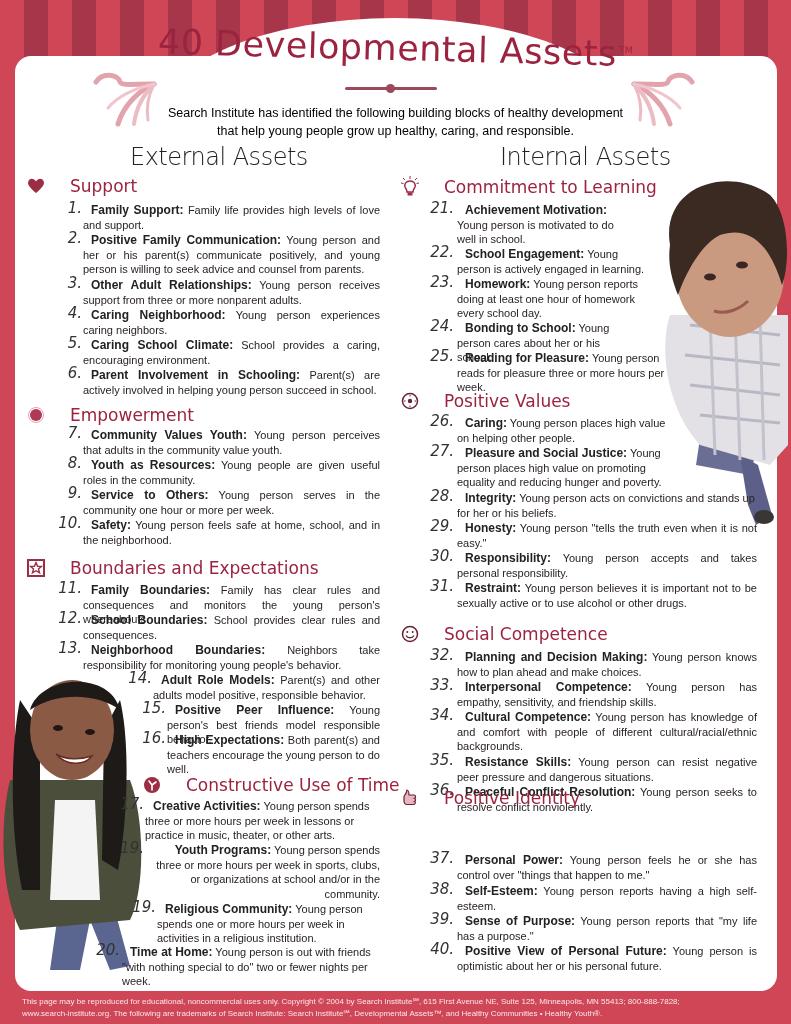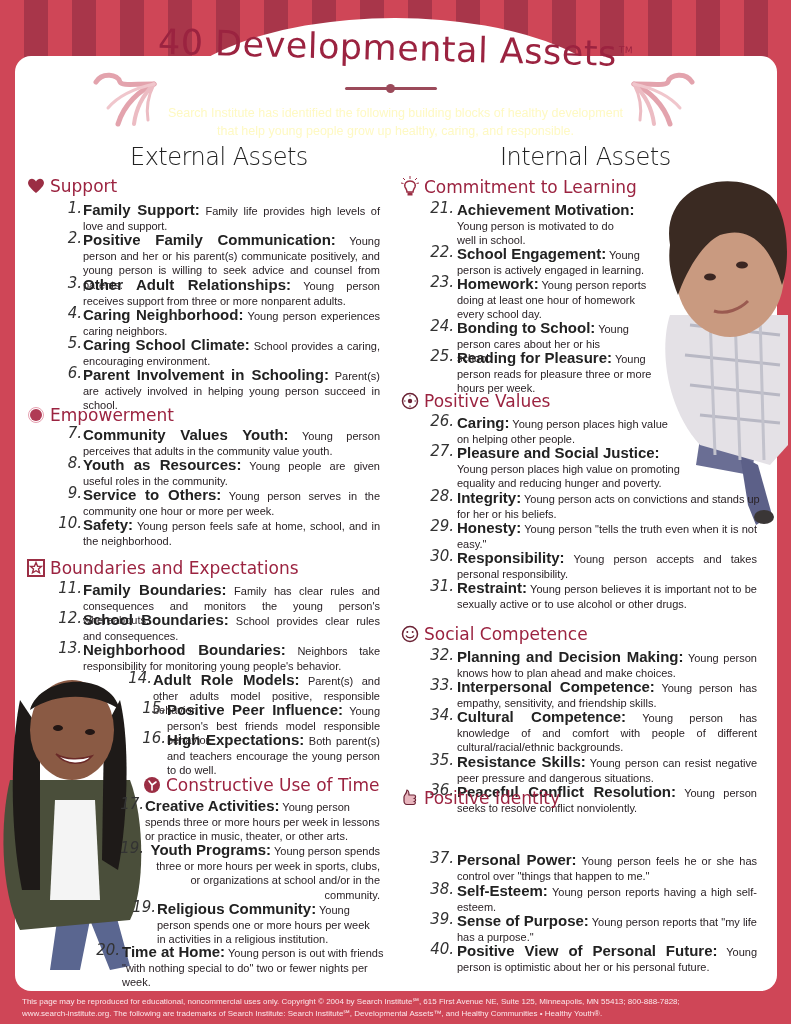--- a/index.html
+++ b/index.html
@@ -43,44 +43,44 @@
     content: ""; position: absolute; left: 41px; top: -3px; width: 9px; height: 9px;
     background: #9b4a5a; border-radius: 50%;
   }
   .flourish {
     position: absolute; top: 68px; width: 80px; height: 60px;
   }
   .flourish.left { left: 88px; }
   .flourish.right { left: 620px; transform: scaleX(-1); }
   .subtitle {
     position: absolute; left: 0; width: 791px; top: 104px; text-align: center;
-    font-family: "Liberation Sans Narrow", "Liberation Sans", sans-serif; font-size: 12.5px; line-height: 18px; color: #fef9c3;
+    font-family: "Liberation Sans Narrow", "Liberation Sans", sans-serif; font-size: 12.5px; line-height: 18px; color: #000000;
   }
   .col-head {
     position: absolute; top: 143px; font-family: "DejaVu Sans", sans-serif;
     font-weight: 200; font-size: 24px; color: #222; letter-spacing: -0.5px;
   }
   .col-head.ext { left: 130px; }
   .col-head.int { left: 500px; }
 
   .section-title {
     position: absolute; font-family: "DejaVu Sans", sans-serif; font-size: 17px;
-    color: #9b2340; display: flex; align-items: center; gap: 4px; white-space: nowrap;
+    color: #9b2340; display: flex; align-items: center; gap: 24px; white-space: nowrap;
   }
   .section-title .ico { width: 20px; height: 20px; display: inline-flex; align-items: center; justify-content: center; }
 
   .asset {
     position: absolute; font-size: 11px; line-height: 14.5px; color: #2a2226;
   }
   .asset .num {
     position: absolute; font-family: "DejaVu Sans", sans-serif; font-style: italic;
     font-size: 15px; color: #333; text-align: right; width: 34px;
   }
   .asset .body { display: block; text-align: justify; }
-  .asset .name { font-weight: bold; font-size: 15px; color: #222; }
+  .asset .name { font-weight: bold; font-size: 12px; color: #222; margin-left: 8px; }
 
   .photo { position: absolute; }
   .footer {
     position: absolute; left: 22px; top: 996px; width: 760px;
     font-family: "Liberation Sans", sans-serif; font-size: 8px; line-height: 12px; color: #fbe6ea;
   }
 </style>
 </head>
 <body>
 

